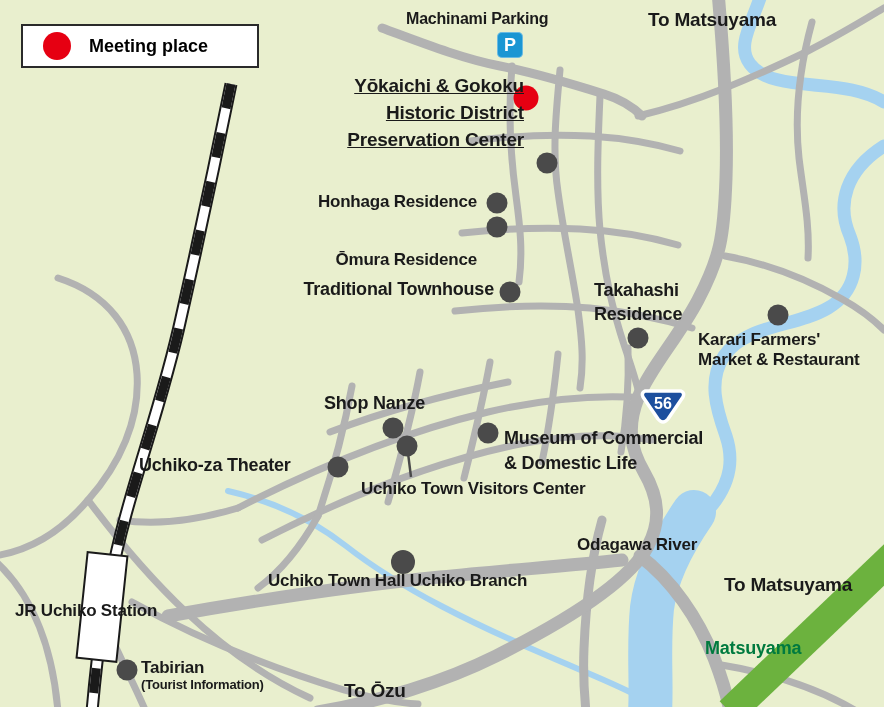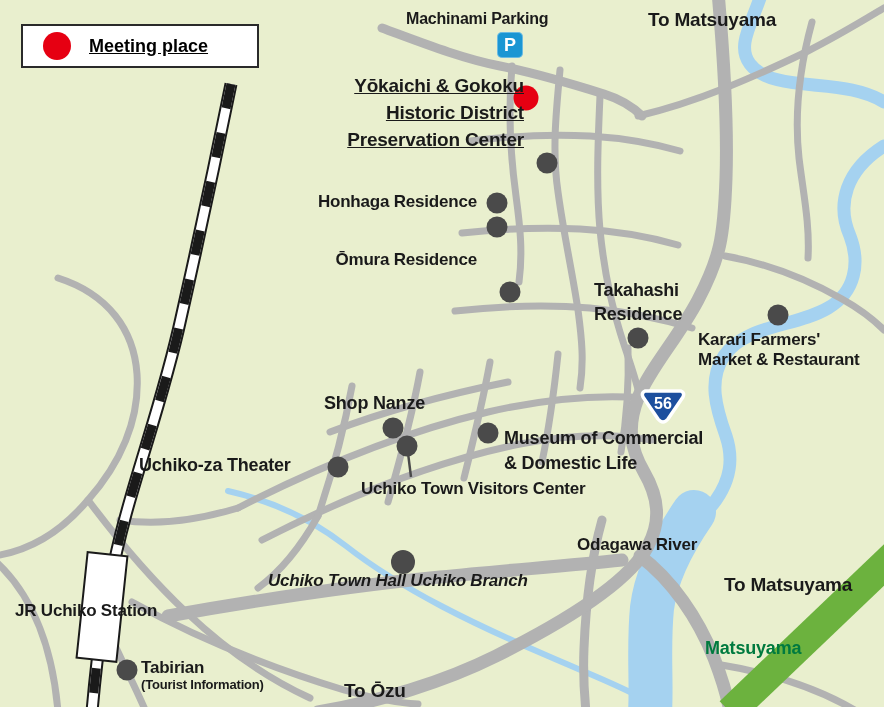--- a/index.html
+++ b/index.html
@@ -119,40 +119,41 @@
     <circle class="marker" cx="407" cy="446" r="10.5"></circle>
     <circle class="marker" cx="488" cy="433" r="10.5"></circle>
     <circle class="marker" cx="338" cy="467" r="10.5"></circle>
     <circle class="marker" cx="403" cy="562" r="12"></circle>
     <circle class="marker" cx="127" cy="670" r="10.5"></circle>
     <circle class="meeting-dot-svg" cx="526" cy="98" r="12.5"></circle>
   </svg>
 
   <div id="legend-box">
     <div id="legend-dot"></div>
-    <span class="fs18" style="font-weight:bold;text-decoration:underline;">Meeting place</span>
+    <span class="fs18" style="font-weight:bold;">Meeting place</span>
   </div>
 
   <div id="parking-icon">
     <span>P</span>
   </div>
 
   <div class="lbl fs16" style="left:406px;top:9px;">Machinami Parking</div>
   <div class="lbl fs19" style="left:648px;top:9px;">To Matsuyama</div>
 
   <div class="lbl fs19 right" style="right:360px;top:72px;line-height:27px;text-decoration:underline;">
     <div>Yōkaichi &amp; Gokoku</div>
     <div>Historic District</div>
     <div>Preservation Center</div>
   </div>
 
 
   <div class="lbl fs17 right" style="right:407px;top:192px;">Honhaga Residence</div>
   <div class="lbl fs17 right" style="right:407px;top:216px;margin-top:34px;">Ōmura Residence</div>
 
+  <div class="lbl fs18 right" style="right:390px;top:279px;">Traditional Townhouse</div>
 
   <div class="lbl fs18" style="left:594px;top:278px;line-height:24px;">
     <div>Takahashi</div>
     <div>Residence</div>
   </div>
 
   <div class="lbl fs15" style="left:698px;top:330px;line-height:20px;">
     <div>Karari Farmers'</div>
     <div>Market &amp; Restaurant</div>
   </div>
@@ -161,21 +162,21 @@
 
   <div class="lbl fs18" style="left:504px;top:426px;line-height:25px;">
     <div>Museum of Commercial</div>
     <div>&amp; Domestic Life</div>
   </div>
 
   <div class="lbl fs18" style="left:139px;top:455px;">Uchiko-za Theater</div>
   <div class="lbl fs15" style="left:361px;top:479px;">Uchiko Town Visitors Center</div>
 
   <div class="lbl fs15" style="left:577px;top:535px;">Odagawa River</div>
-  <div class="lbl fs17" style="left:268px;top:571px;font-style:italic;">Uchiko Town Hall Uchiko Branch</div>
+  <div class="lbl fs17" style="left:268px;top:571px;">Uchiko Town Hall Uchiko Branch</div>
   <div class="lbl fs19" style="left:724px;top:574px;">To Matsuyama</div>
 
   <div class="lbl fs17" style="left:15px;top:601px;">JR Uchiko Station</div>
 
   <div class="lbl fs17" style="left:141px;top:658px;">Tabirian</div>
   <div class="lbl fs13" style="left:141px;top:677px;">(Tourist Information)</div>
 
   <div class="lbl fs19" style="left:344px;top:680px;">To Ōzu</div>
 
   <div class="lbl fs18 green-lbl" style="left:705px;top:636px;line-height:25px;">

